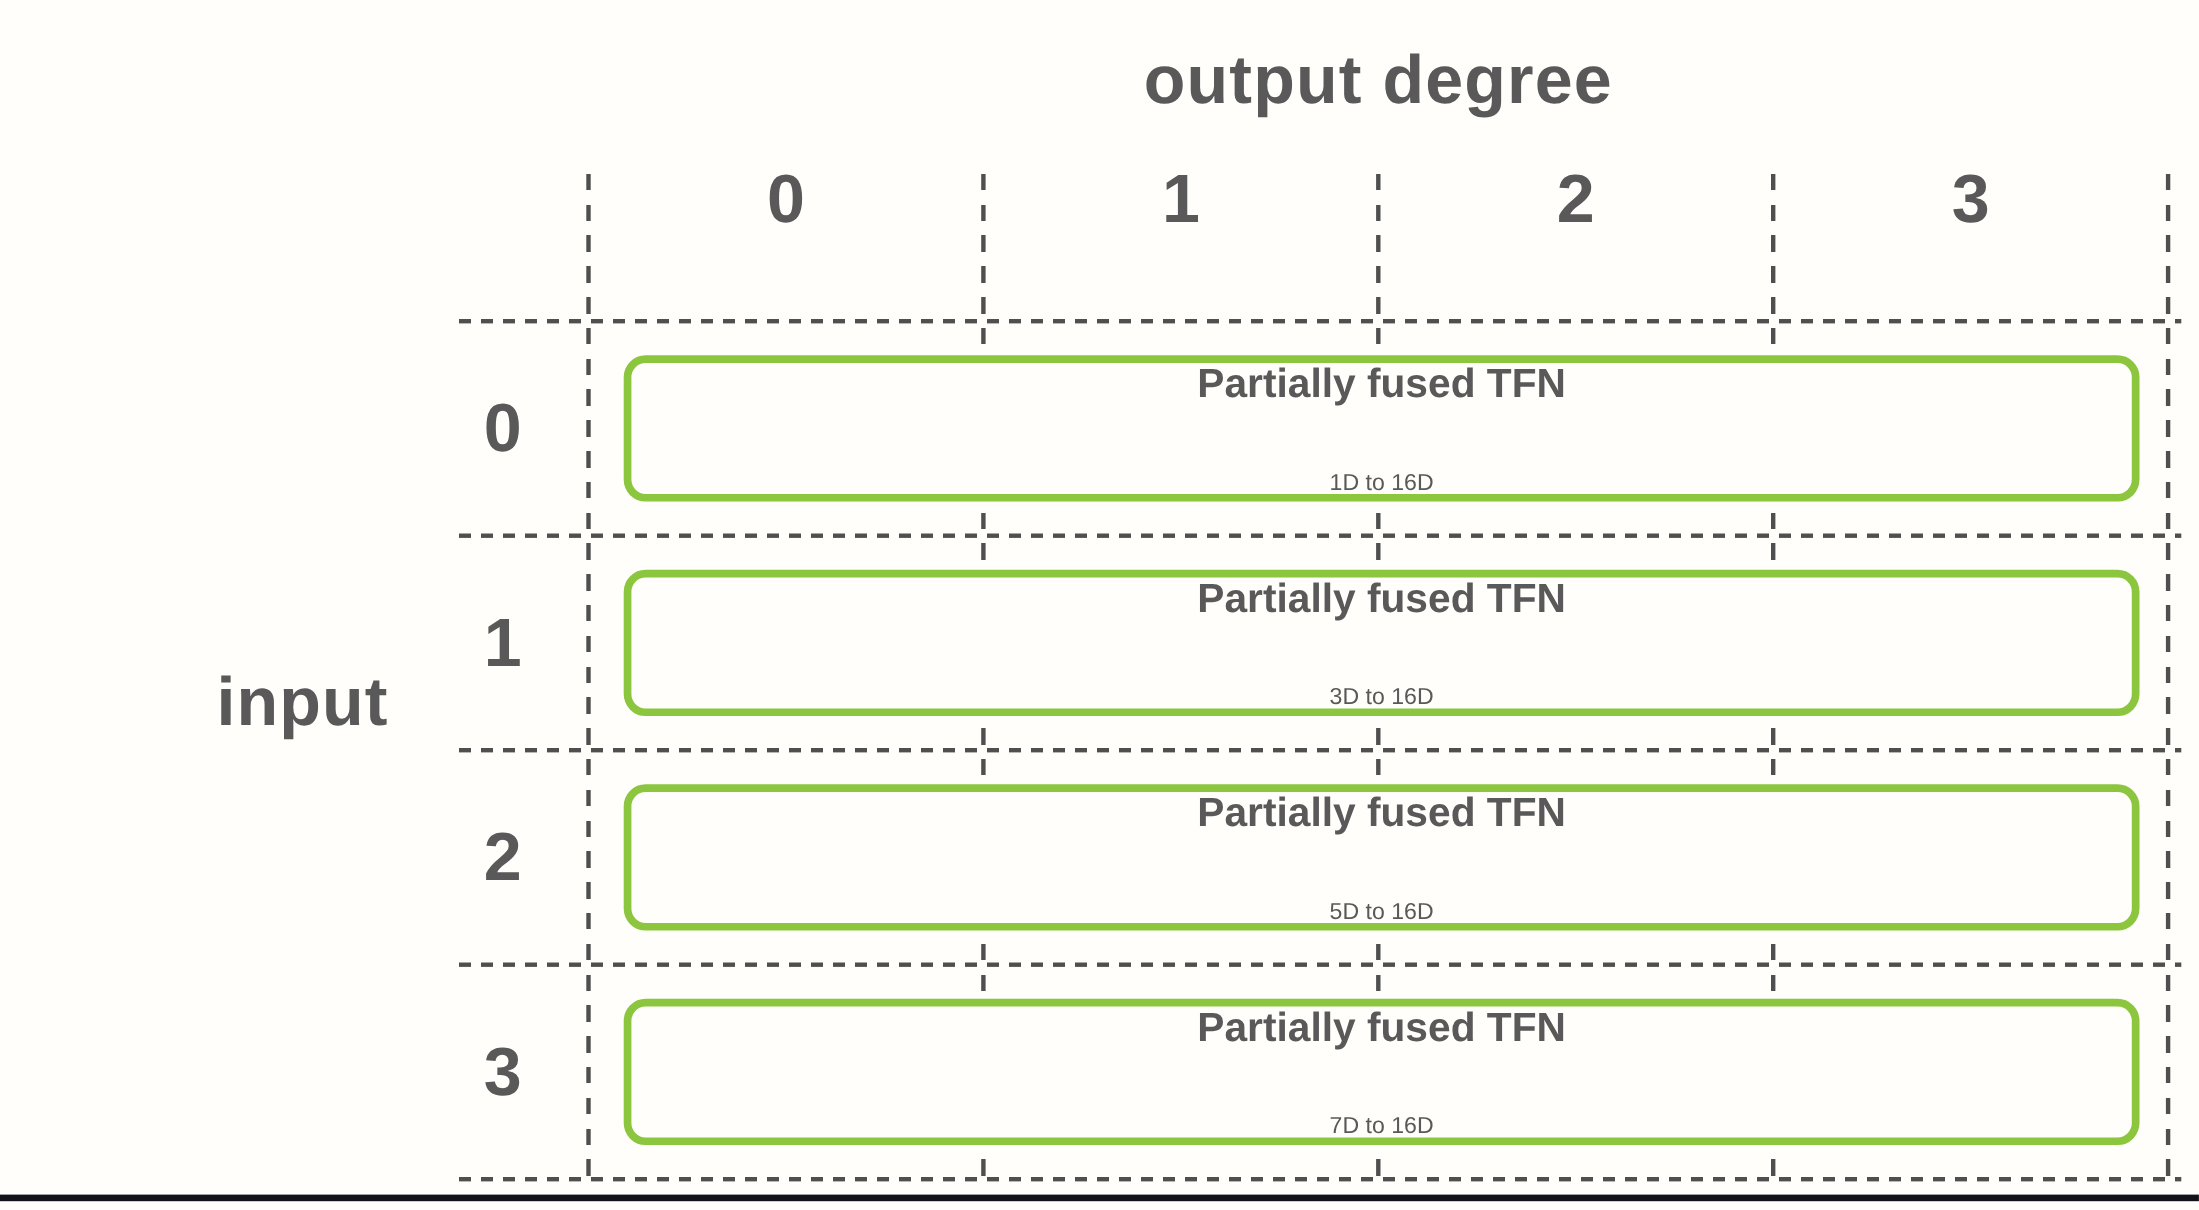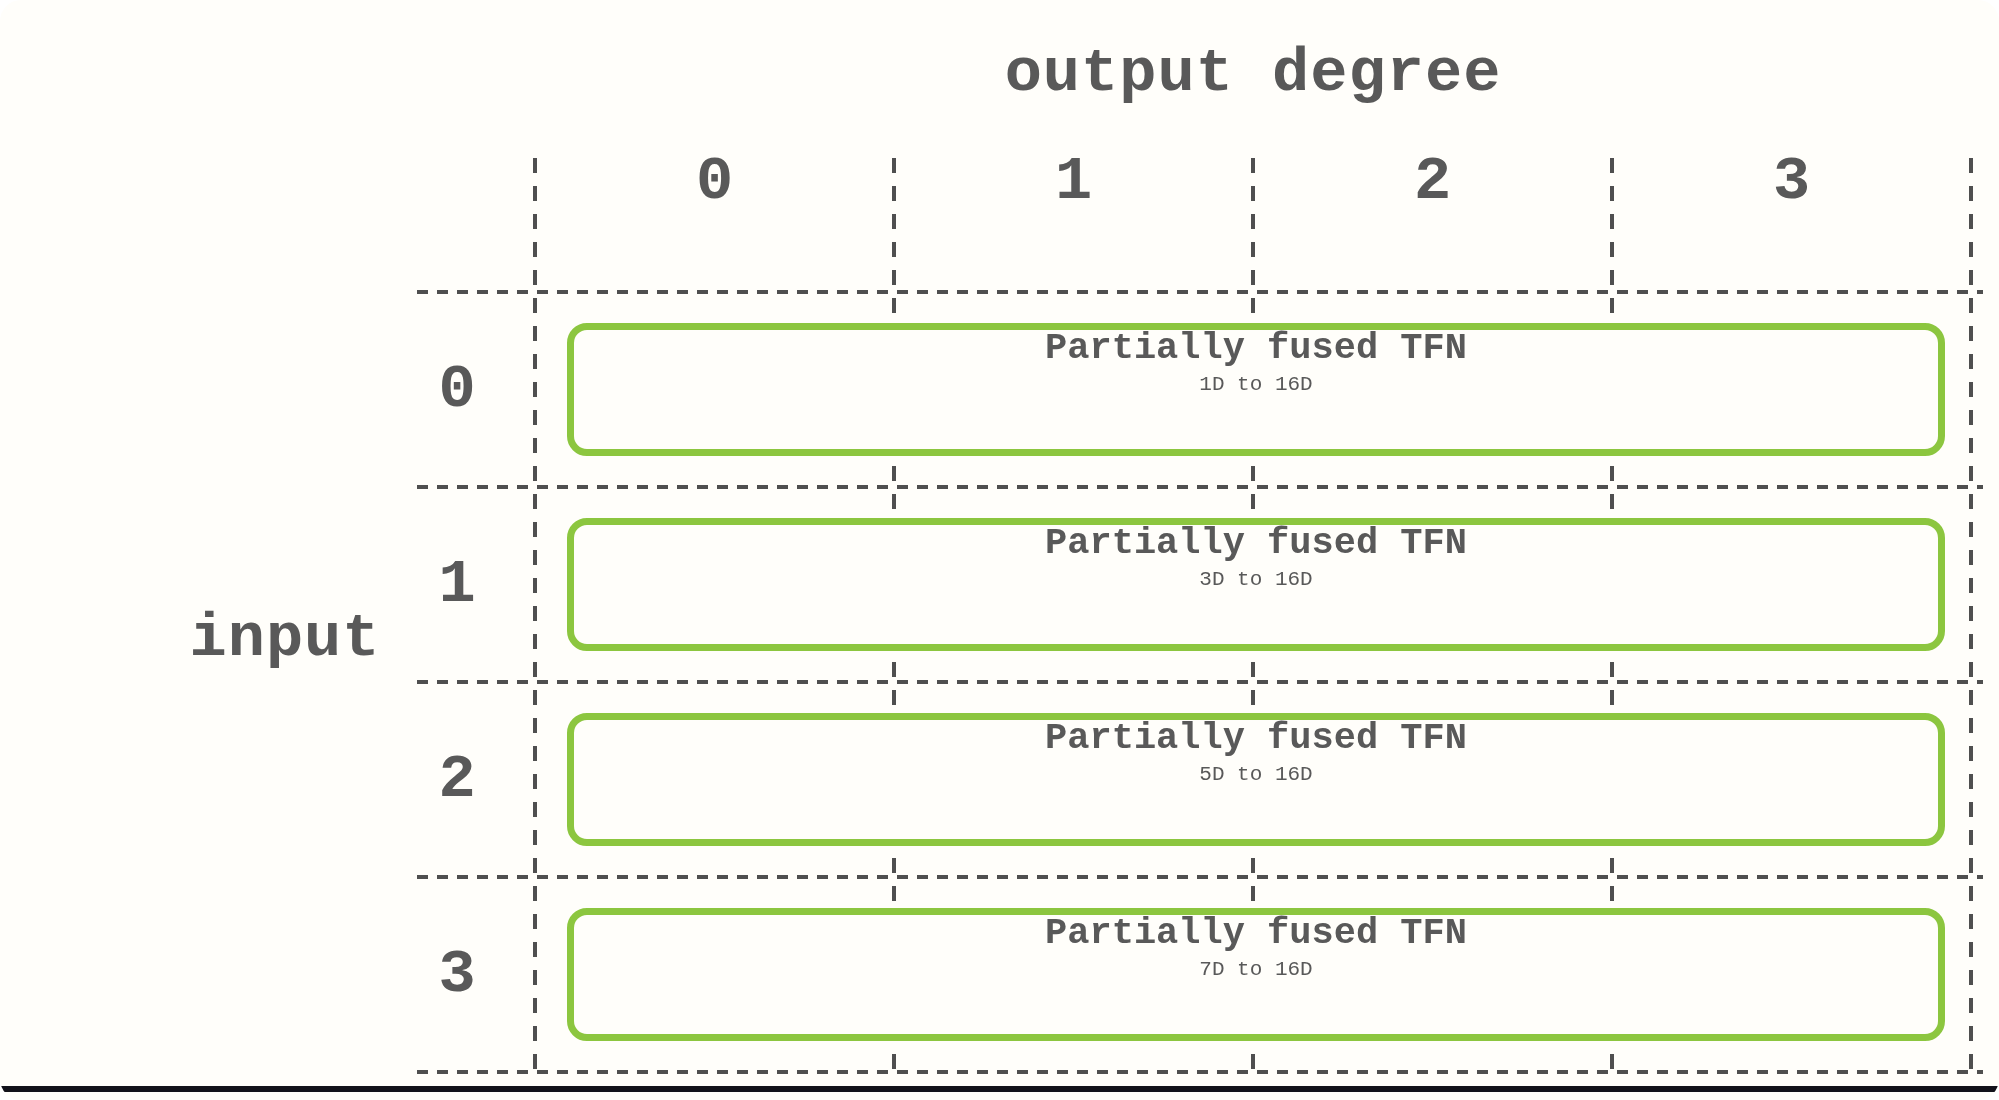--- a/index.html
+++ b/index.html
@@ -6,39 +6,38 @@
     margin: 0;
     padding: 0;
     background: #ffffff;
   }
   .canvas {
     position: relative;
     width: 1999px;
     height: 1100px;
     overflow: hidden;
     background: var(--background, #FFFEFA);
-    font-family: Liberation Mono, monospace;
+    font-family: Liberation Sans, sans-serif;
     color: var(--text, #595959);
-    border-radius: 21px;
   }
 
   
   .output-title {
     position: absolute;
     left: 535px;
     width: 1436px;
     top: 38px;
     text-align: center;
     font-size: 62px;
     font-weight: bold;
     letter-spacing: 1px;
   }
   .input-title {
     position: absolute;
-    left: 110px;
+    left: 100px;
     width: 350px;
     top: 602px;
     text-align: center;
     font-size: 62px;
     font-weight: bold;
     line-height: 74px;
     letter-spacing: 1px;
   }
 
   
@@ -112,21 +111,21 @@
     left: 567px;
     width: 1378px;
     height: 133px;
     box-sizing: border-box;
     border: 7px solid var(--box-border, #8CC63F);
     border-radius: 20px;
     background: var(--background, #FFFEFA);
     display: flex;
     flex-direction: column;
     align-items: center;
-    justify-content: flex-start;
+    justify-content: space-between;
     gap: 7px;
   }
   .fused-box.b0 { top: 323px; }
   .fused-box.b1 { top: 518px; }
   .fused-box.b2 { top: 713px; }
   .fused-box.b3 { top: 908px; }
 
   .fused-box .box-title {
     font-size: 37px;
     font-weight: bold;

